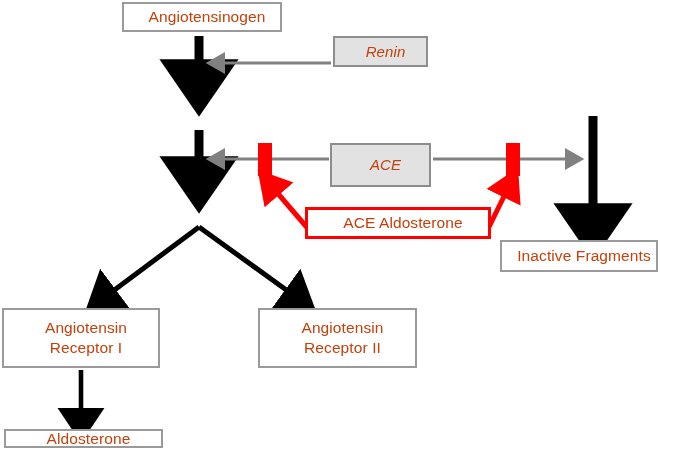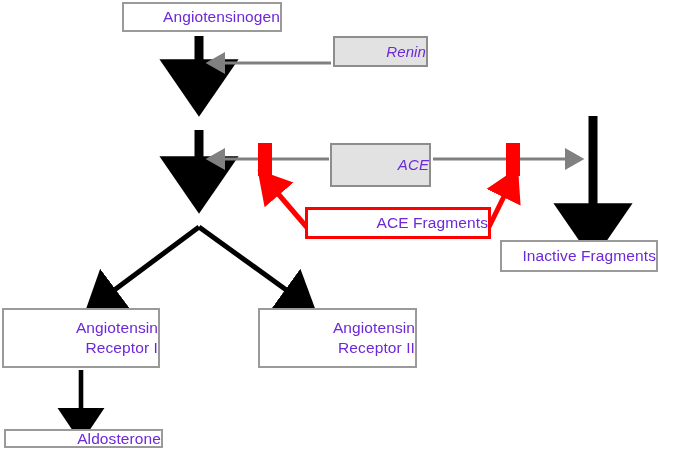--- a/index.html
+++ b/index.html
@@ -25,24 +25,24 @@
     width: 685px;
     height: 464px;
   }
 
   
   .node {
     position: absolute;
     box-sizing: border-box;
     border: 2px solid #9a9a9a;
     background: #ffffff;
-    color: #6d28d9;
+    color: #c2410c;
     display: flex;
     flex-direction: column;
-    align-items: flex-end;
+    align-items: center;
     justify-content: center;
     text-align: center;
     font-size: 15.5px;
     line-height: 1.28;
     letter-spacing: 0.1px;
     z-index: 3;
     padding-left: 10px;
   }
   .node .line2 { display: block; }
 
@@ -138,21 +138,21 @@
 
   <div class="node enzyme" id="node-renin">
     <span>Renin</span>
   </div>
 
   <div class="node enzyme" id="node-ace">
     <span>ACE</span>
   </div>
 
   <div class="node inhibitor" id="node-ace-inhibitors">
-    <span>ACE Fragments</span>
+    <span>ACE Aldosterone</span>
   </div>
 
 
   <div class="node" id="node-inactive">
     <span>Inactive Fragments</span>
   </div>
 
   <div class="node" id="node-receptor-1">
     <span>Angiotensin</span>
     <span class="line2">Receptor  I</span>

